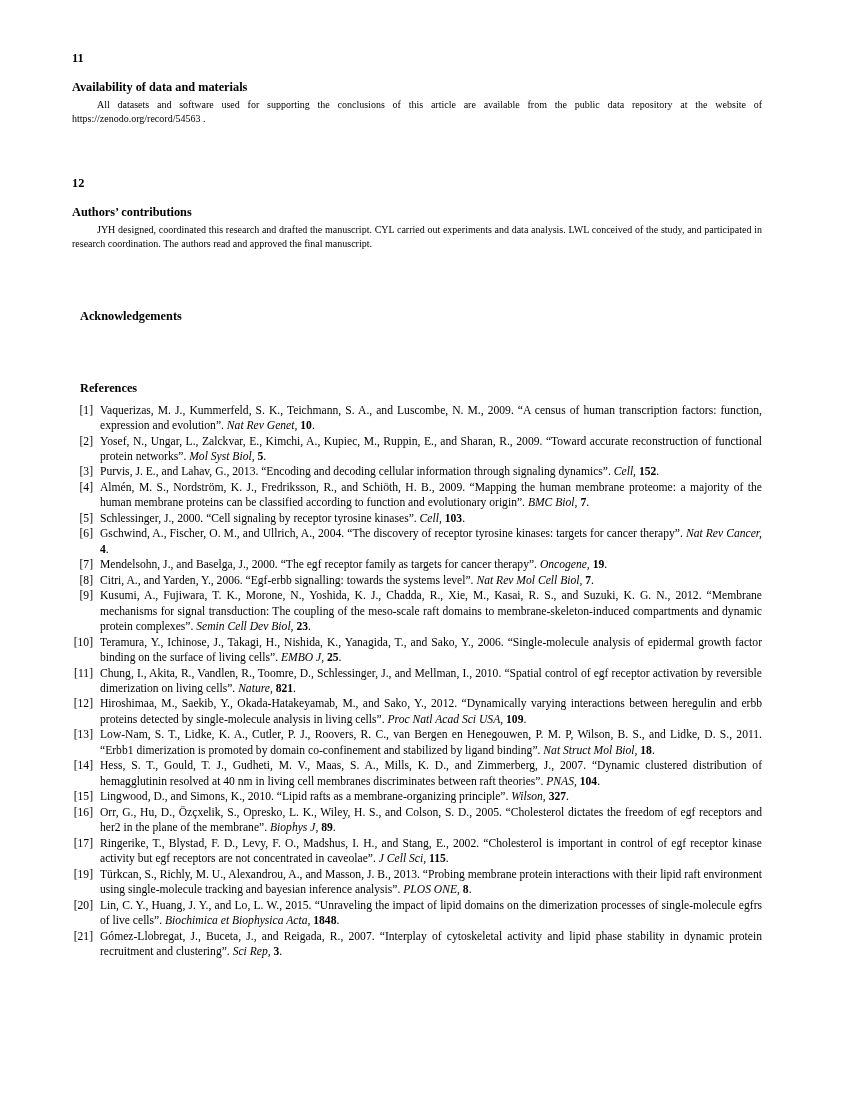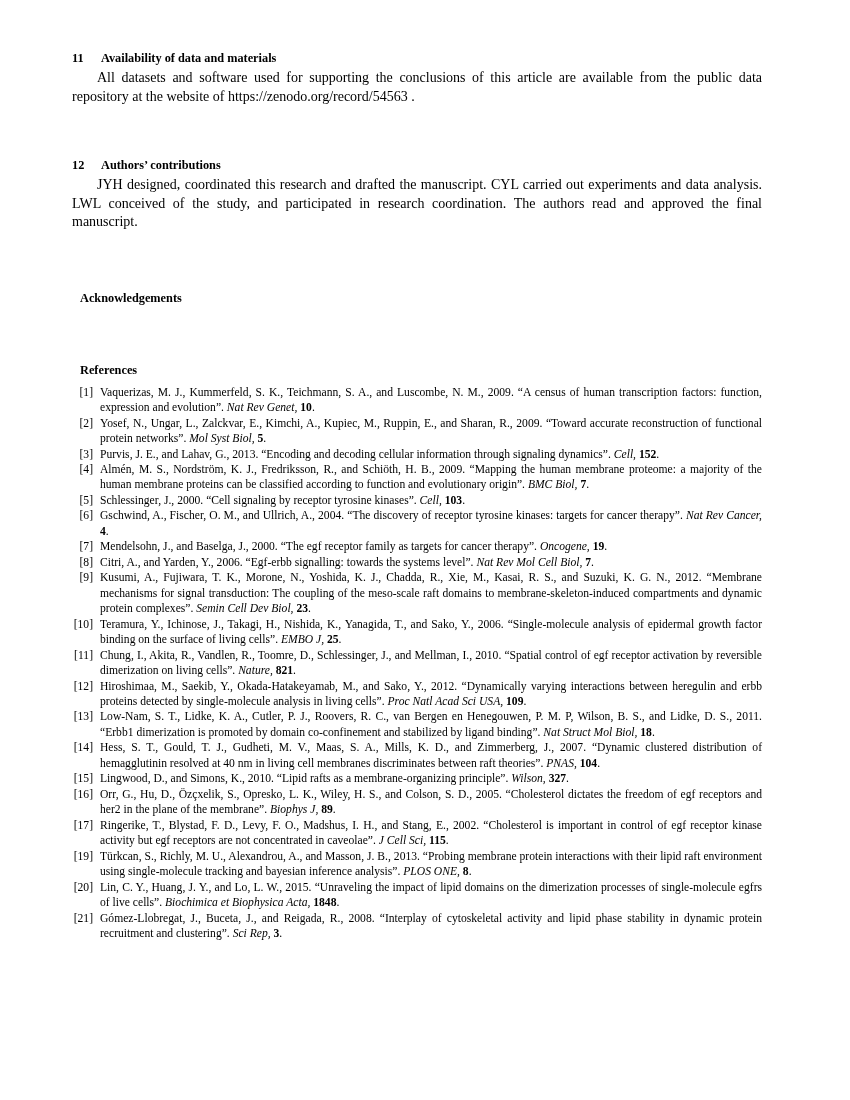--- a/index.html
+++ b/index.html
@@ -23,37 +23,38 @@
     height: 1100px;
   }
 
   
   .section-head {
     font-weight: bold;
     font-size: 12.3px;
     line-height: 1.0;
     margin: 0;
     display: flex;
+    flex-direction: column;
   }
   .section-num {
     width: 29px;
     flex: 0 0 29px;
   }
   .section-title { flex: 1 1 auto; }
 
   .plain-head {
     font-weight: bold;
     font-size: 12.3px;
     line-height: 1.0;
     margin: 8px;
   }
 
   
   p.body {
-    font-size: 14px;
+    font-size: 10px;
     line-height: 1.335;
     text-align: justify;
     text-justify: inter-word;
     margin: 5px 0 0 0;
     text-indent: 25px;
     hyphens: none;
   }
 
   .gap-lg   { height: 52px; }
   .gap-md   { height: 44px; }
@@ -186,17 +187,17 @@
       <div class="ref">
         <span class="ref-num">[19]</span>
         <span class="ref-body"><span>Türkcan, S., Richly, M. U., Alexandrou, A., and Masson, J. B., 2013.  “Probing membrane protein interactions with their lipid raft environment using single-molecule tracking and bayesian inference analysis”. </span><span class="jr">PLOS ONE,</span> <span class="vol">8</span><span>.</span></span>
       </div>
       <div class="ref">
         <span class="ref-num">[20]</span>
         <span class="ref-body"><span>Lin, C. Y., Huang, J. Y., and Lo, L. W., 2015. “Unraveling the impact of lipid domains on the dimerization processes of single-molecule egfrs of live cells”. </span><span class="jr">Biochimica et Biophysica Acta,</span> <span class="vol">1848</span><span>.</span></span>
       </div>
       <div class="ref">
         <span class="ref-num">[21]</span>
-        <span class="ref-body"><span>Gómez-Llobregat, J., Buceta, J., and Reigada, R., 2008. “Interplay of cytoskeletal activity and lipid phase stability in dynamic protein recruitment and clustering”. </span><span class="jr">Sci Rep,</span> <span class="vol">3</span><span>.</span></span>
+        <span class="ref-body"><span>Gómez-Llobregat, J., Buceta, J., and Reigada, R., 2007. “Interplay of cytoskeletal activity and lipid phase stability in dynamic protein recruitment and clustering”. </span><span class="jr">Sci Rep,</span> <span class="vol">3</span><span>.</span></span>
       </div>
     </div>
 
 </div>
 
 </body></html>

